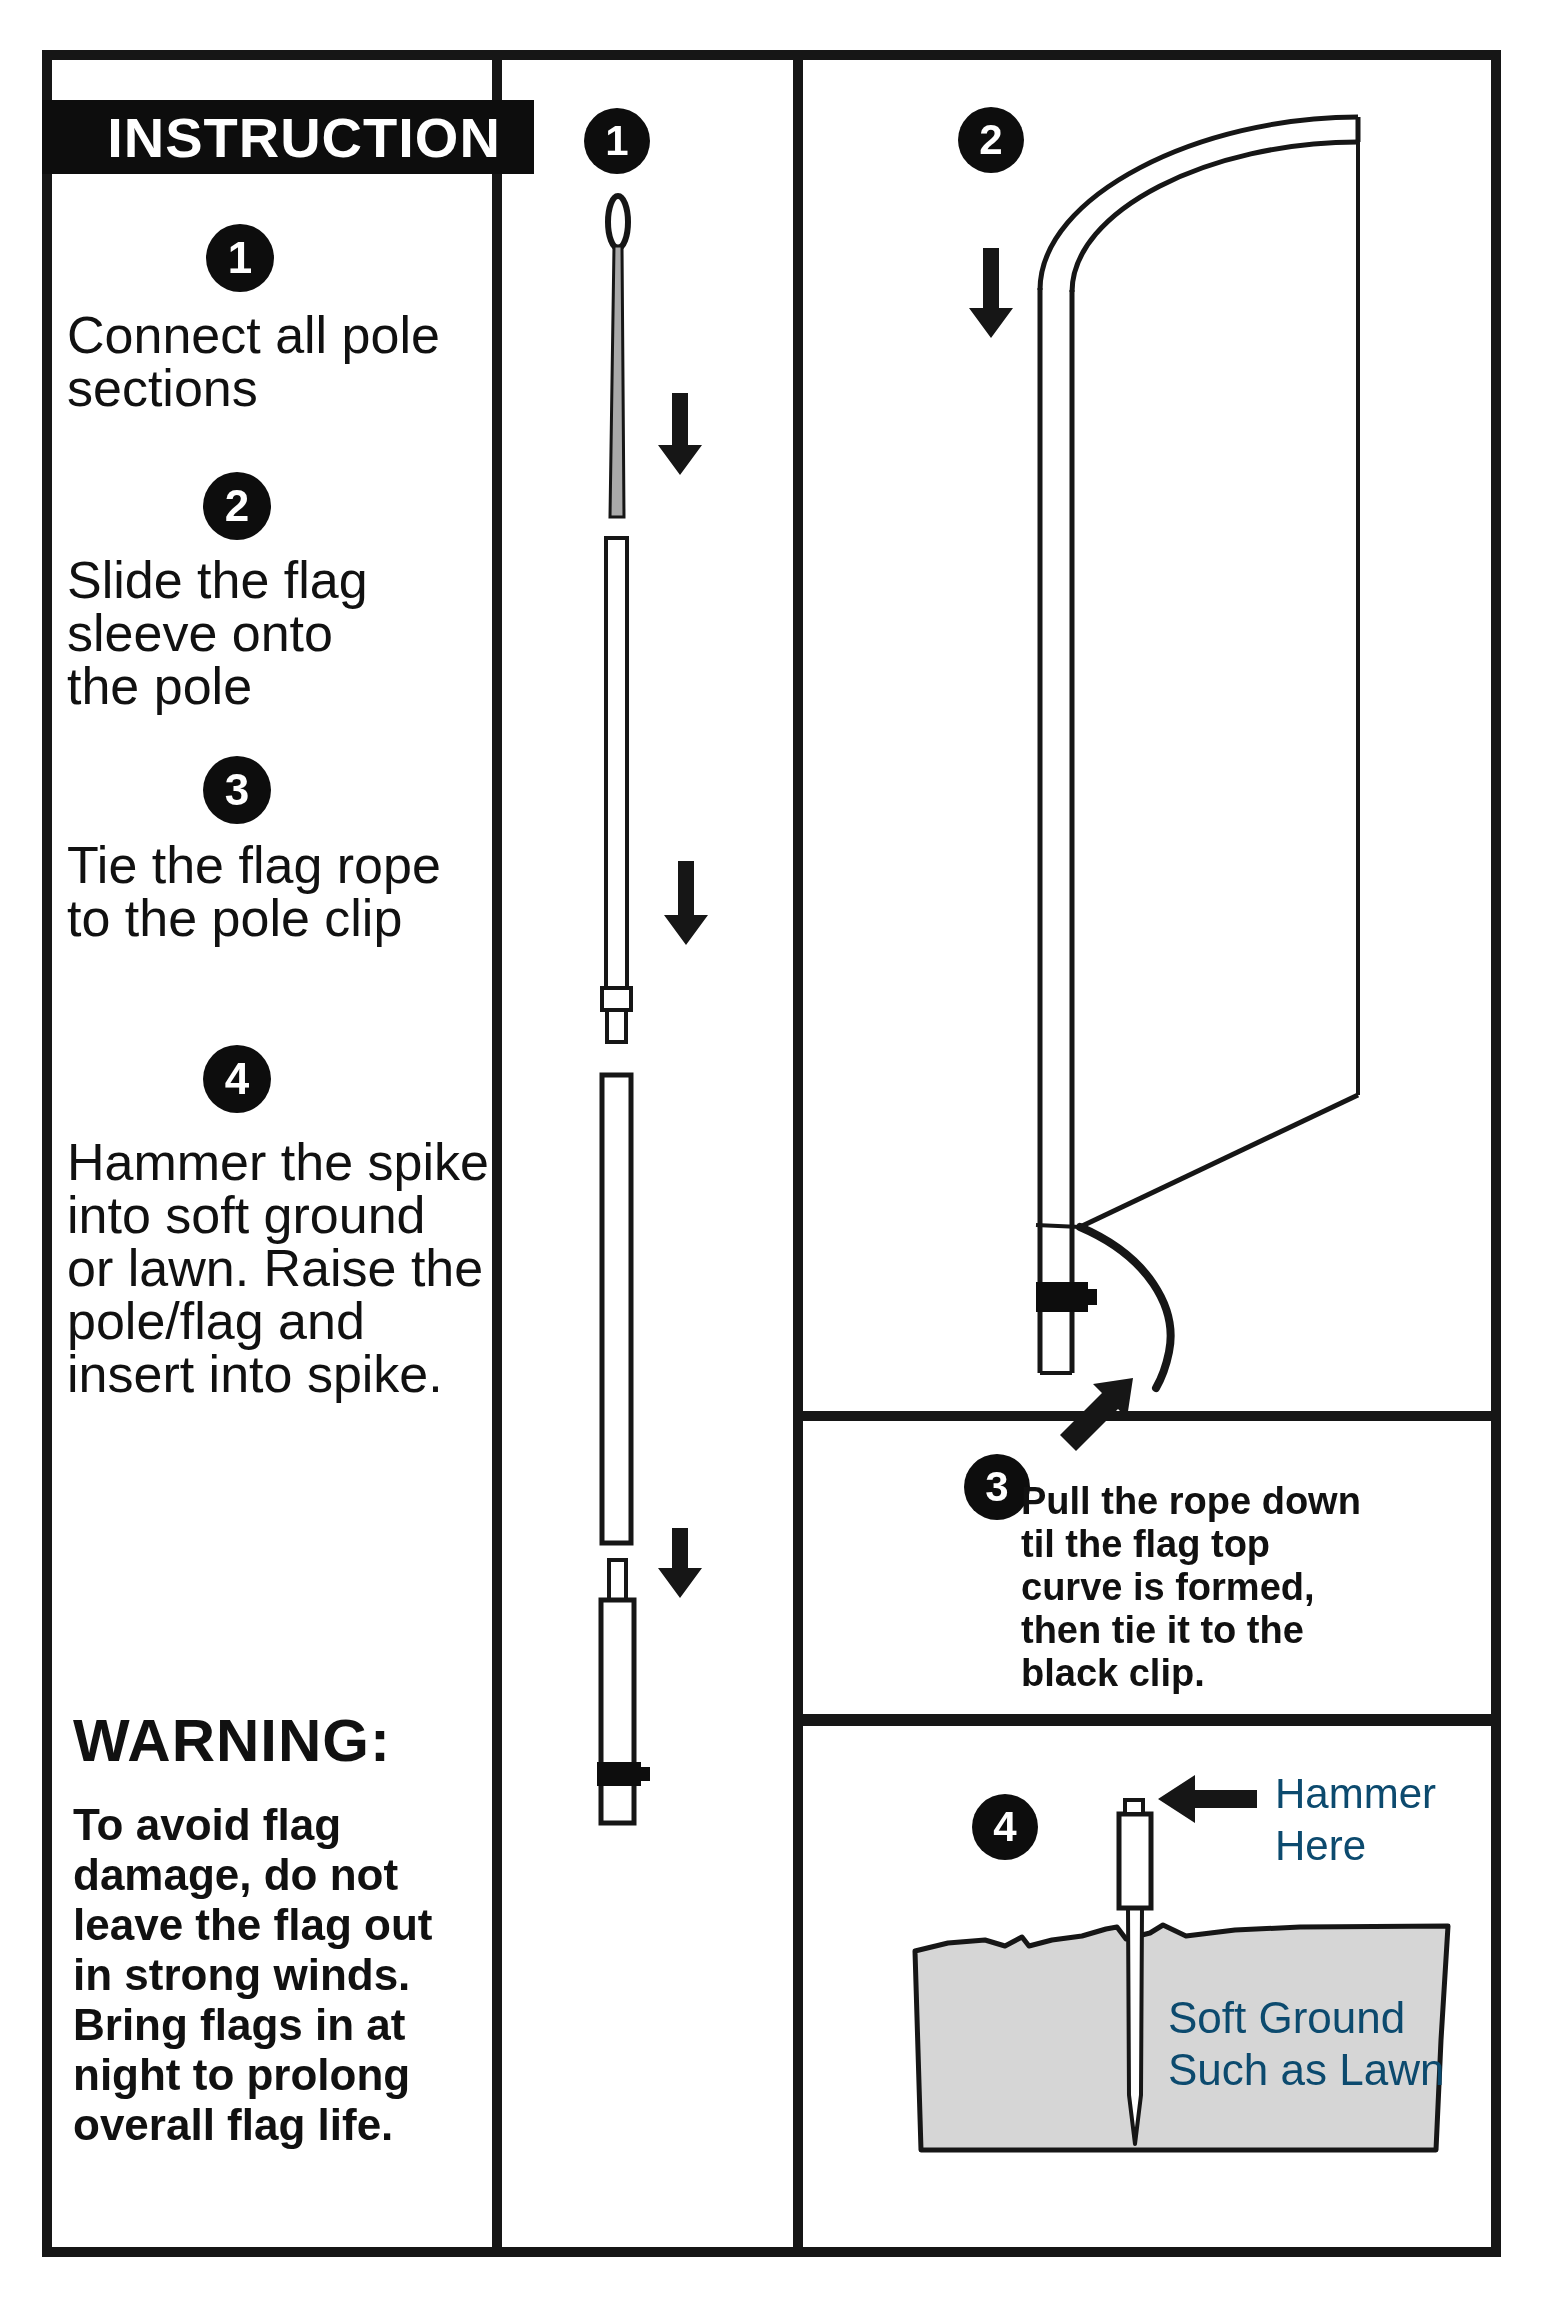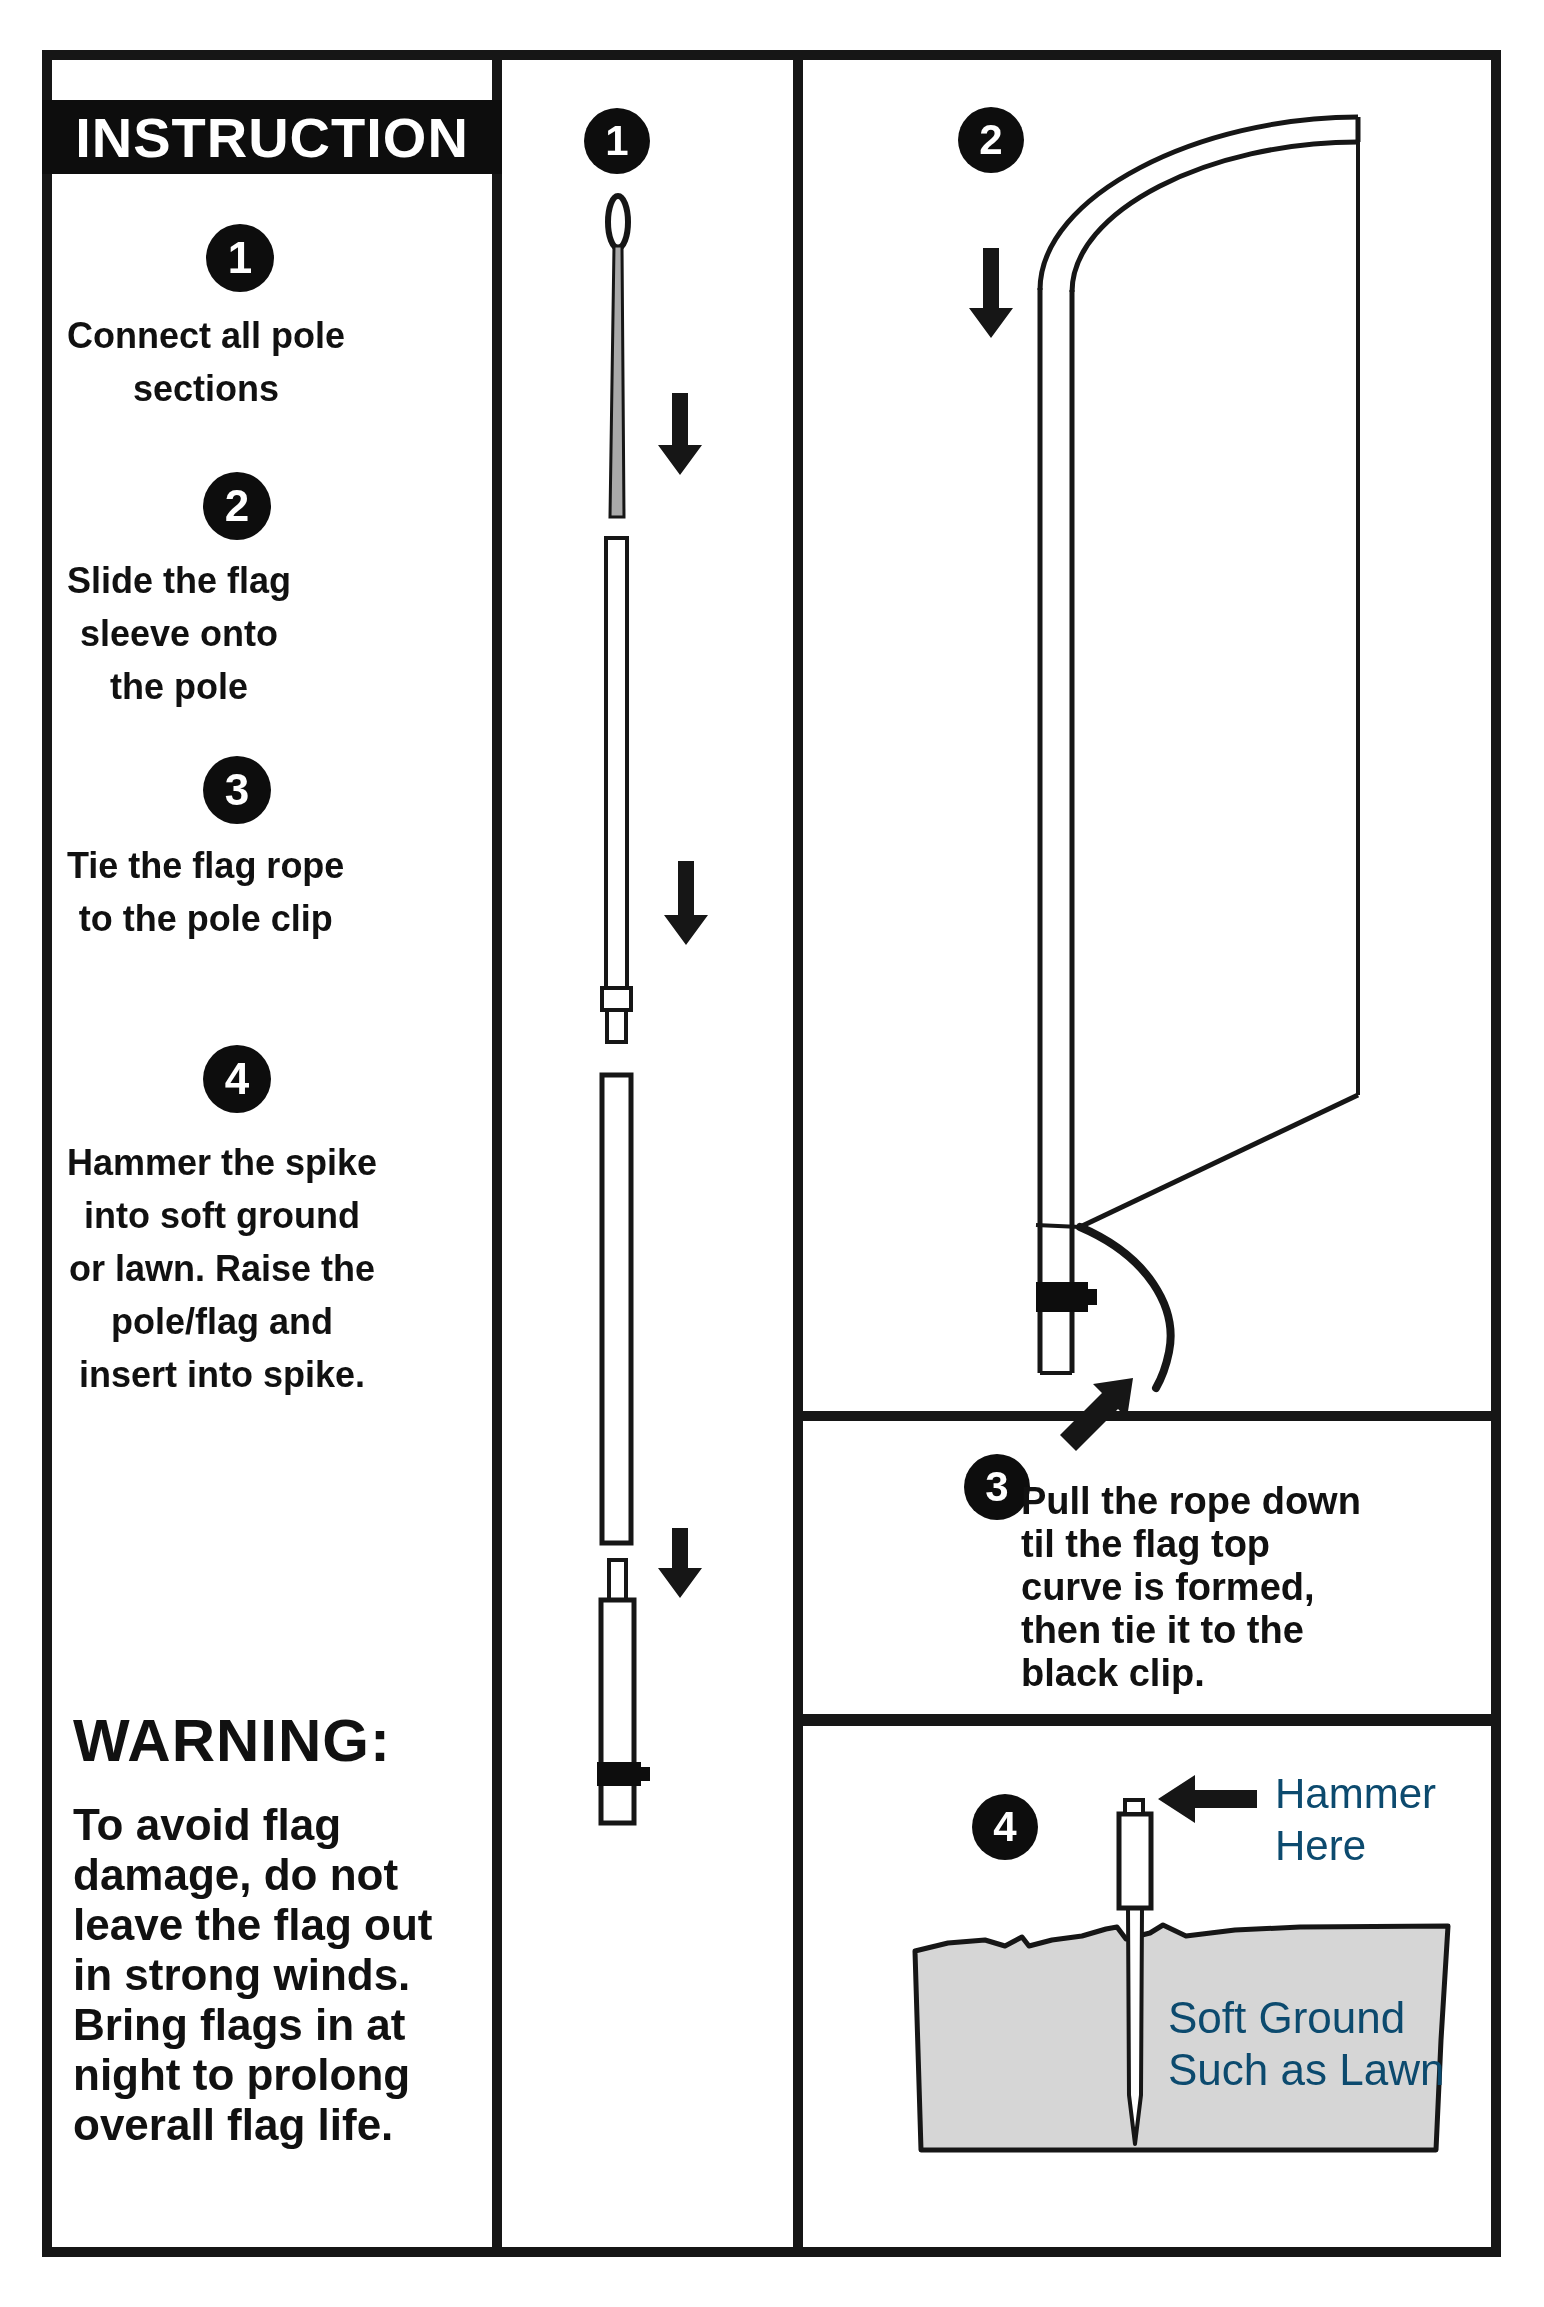--- a/index.html
+++ b/index.html
@@ -6,28 +6,28 @@
   #sheet{
     position:relative;width:1544px;height:2307px;background:#ffffff;overflow:hidden;
     font-family:"Liberation Sans","DejaVu Sans",sans-serif;color:#111;
   }
   .abs{position:absolute;}
   
   .frame{left:42px;top:50px;width:1439px;height:2187px;border:10px solid #161616;background:transparent;}
   .vdiv{top:50px;width:10px;height:2207px;background:#161616;}
   .hdiv{background:#161616;}
   
-  .titlebar{left:42px;top:100px;width:460px;height:74px;background:#0d0d0d;display:flex;align-items:center;justify-content:center;}
+  .titlebar{left:42px;top:100px;width:460px;height:74px;background:#0d0d0d;display:flex;align-items:center;justify-content:center;padding-left:32px;}
   .titlebar span{color:#fff;font-weight:700;font-size:56px;letter-spacing:1px;white-space:nowrap;}
   
   .badge{background:#0d0d0d;border-radius:50%;display:flex;align-items:center;justify-content:center;color:#fff;font-weight:700;}
   .badge.big{width:68px;height:68px;font-size:44px;}
   .badge.med{width:66px;height:66px;font-size:42px;}
   
-  .steptext{font-weight:700;font-size:36px;line-height:53px;white-space:pre-line;text-align:center;}
+  .steptext{font-weight:400;font-size:52px;line-height:53px;white-space:pre-line;}
   .warnhead{font-weight:700;font-size:60px;letter-spacing:1px;}
   .warntext{font-weight:700;font-size:44px;line-height:50px;white-space:pre-line;}
   .caption{font-weight:400;font-size:40px;line-height:47px;white-space:pre-line;color:#1a1a1a;}
   .caption-b{font-weight:700;font-size:38px;line-height:43px;white-space:pre-line;}
   .caption-md{font-weight:400;font-size:42px;line-height:52px;white-space:pre-line;color:#0c4a6e;}
   svg{position:absolute;left:0;top:0;}
 </style>
 </head>
 <body>
 

